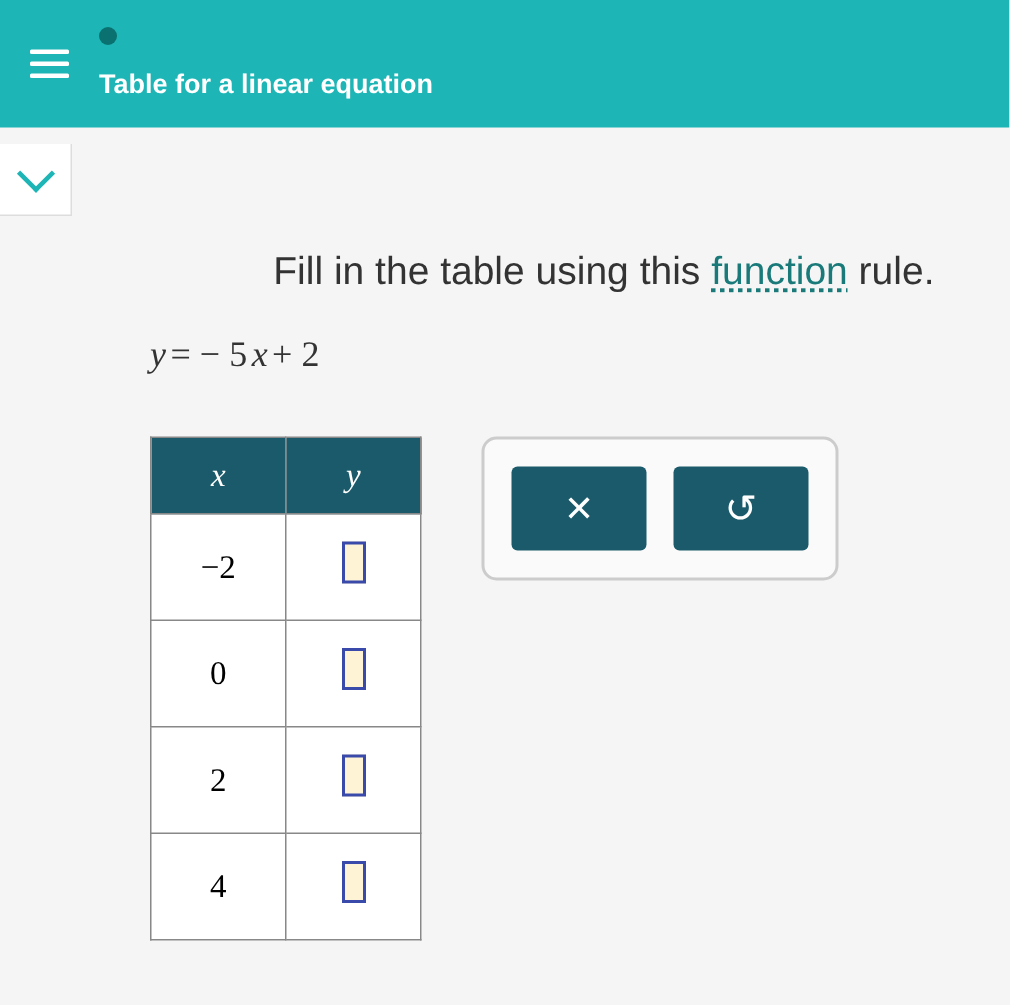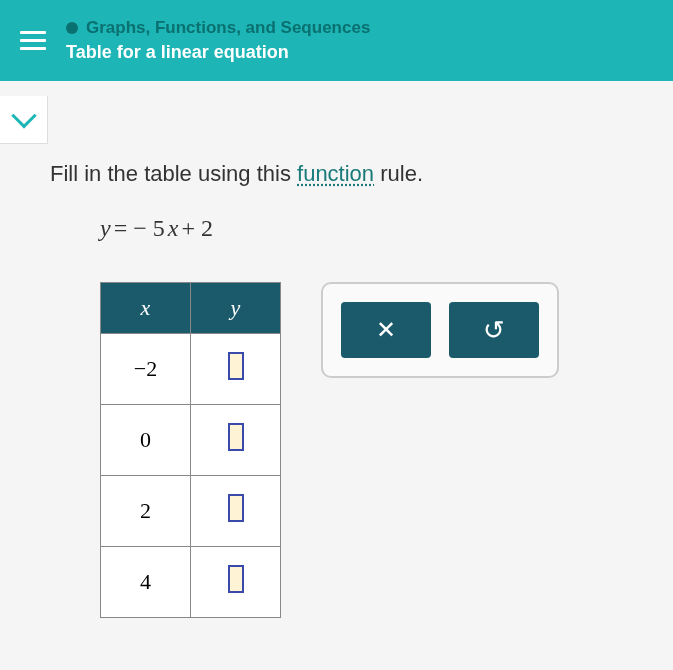--- a/index.html
+++ b/index.html
@@ -41,21 +41,21 @@
     .dot {
       width: 12px;
       height: 12px;
       background: #0a7070;
       border-radius: 50%;
     }
     .title {
       color: white;
       font-weight: bold;
       font-size: 18px;
-      margin-top: 4px;
+      margin-top: 16px;
     }
     .collapse-btn {
       width: 48px;
       height: 48px;
       background: white;
       display: flex;
       align-items: center;
       justify-content: center;
       position: absolute;
       left: 0;
@@ -69,23 +69,24 @@
       height: 18px;
       border-right: 3px solid #1db5b5;
       border-bottom: 3px solid #1db5b5;
       transform: rotate(45deg) translate(-3px, -3px);
     }
     .content {
       padding: 30px 50px;
       padding-top: 80px;
     }
     .instruction {
-      font-size: 22px;
+      font-size: 26px;
       color: #333;
       margin-bottom: 28px;
+      text-align: right;
     }
     .function-link {
       color: #1a7a7a;
       text-decoration: underline dotted;
       text-underline-offset: 3px;
     }
     .equation {
       font-family: 'Times New Roman', serif;
       font-style: italic;
       font-size: 24px;
@@ -163,21 +164,20 @@
 
 <div class="header">
   <div class="menu-icon">
     <span></span>
       <span></span>
       <span></span>
   </div>
   <div class="header-text">
     <div class="breadcrumb">
       <div class="dot"></div>
-      <span>Graphs, Functions, and Sequences</span>
     </div>
     <div class="title">Table for a linear equation</div>
   </div>
 </div>
 
 <div class="collapse-btn">
   <div class="chevron-down"></div>
 </div>
 
 <div class="content">

